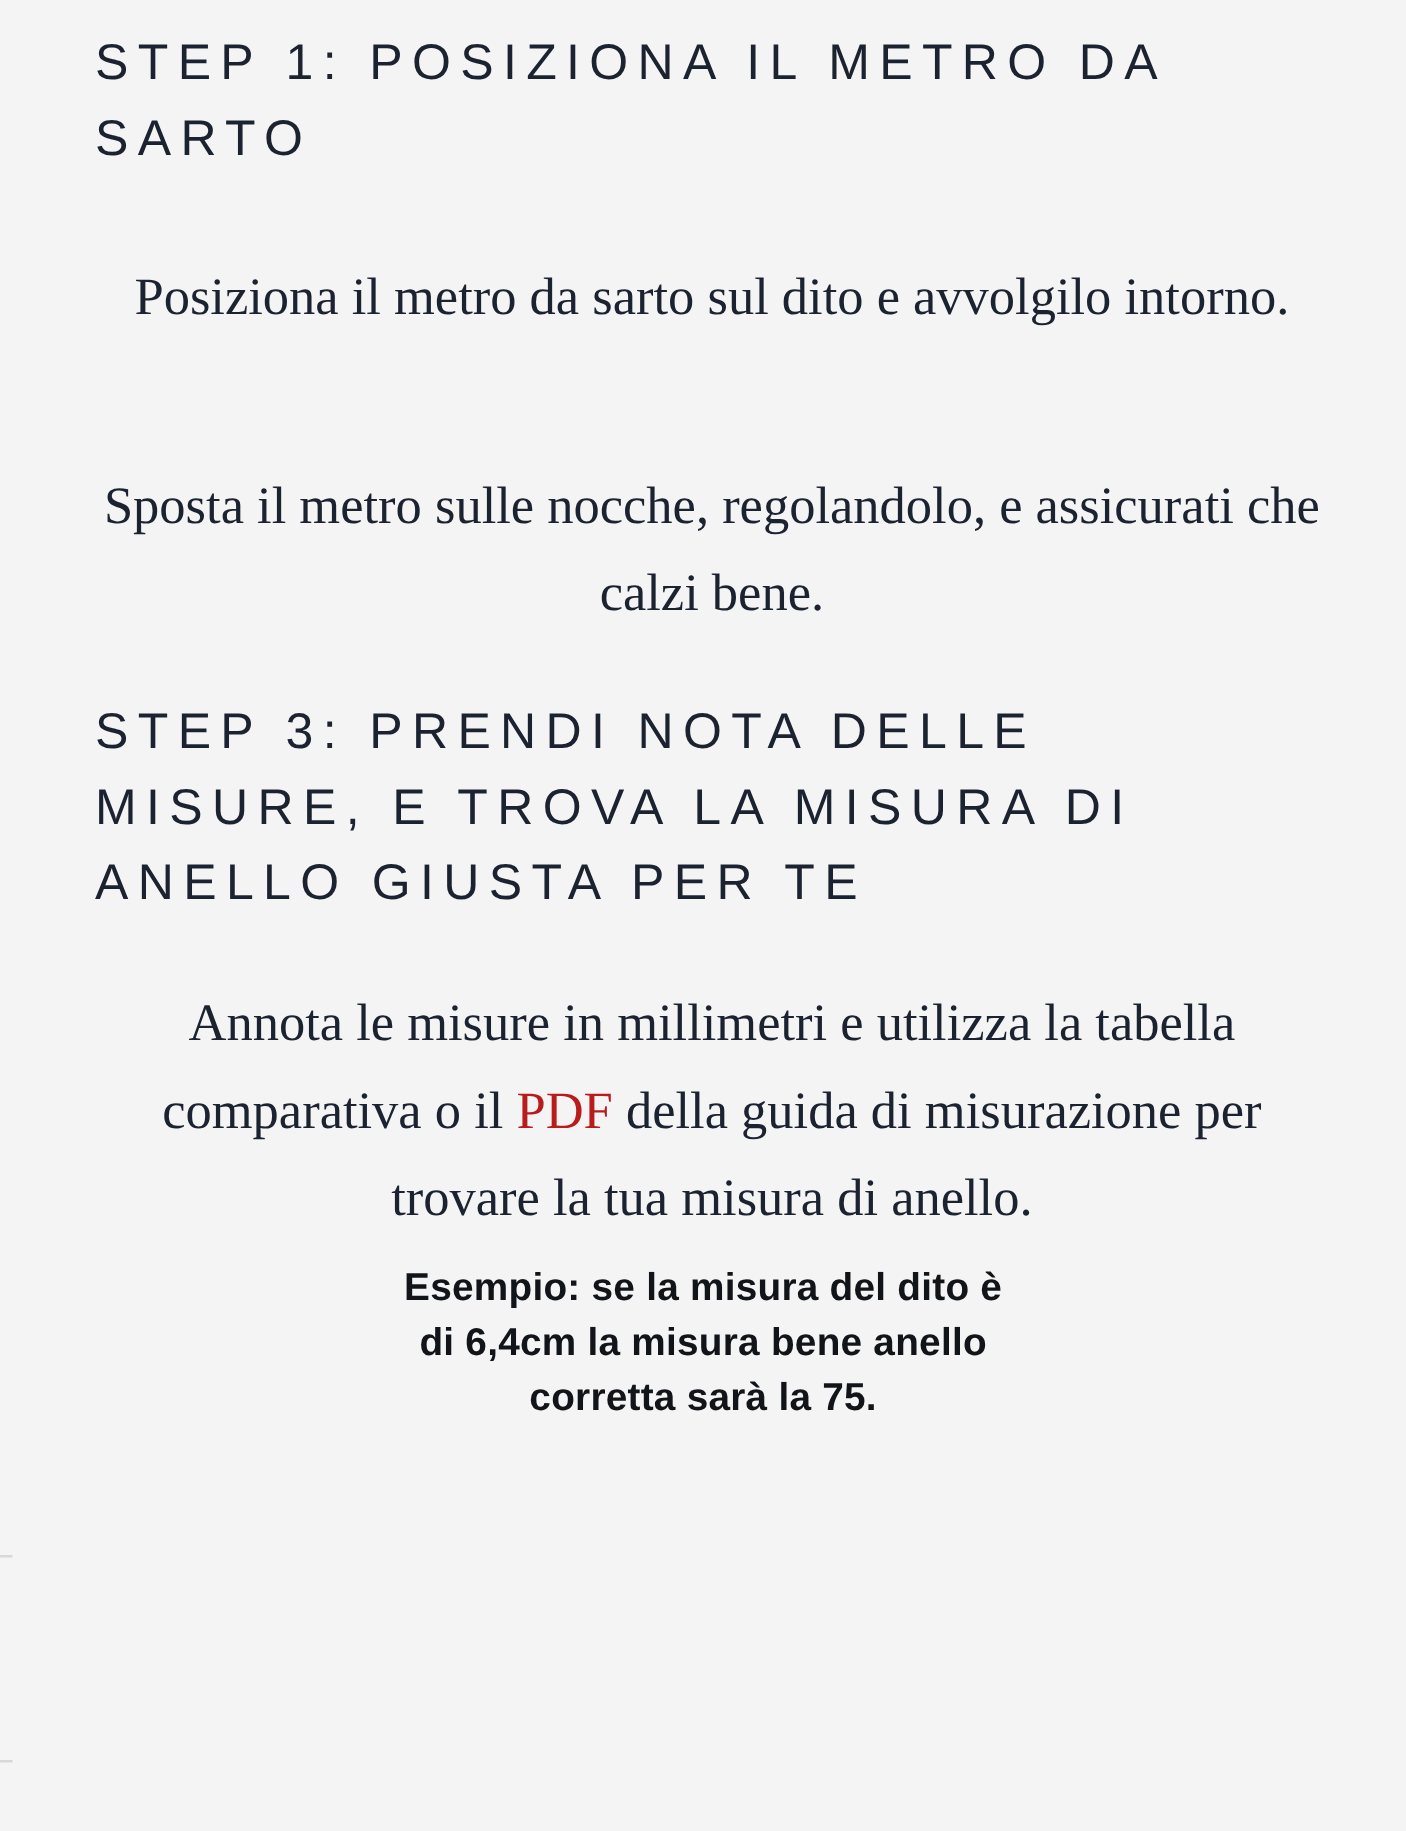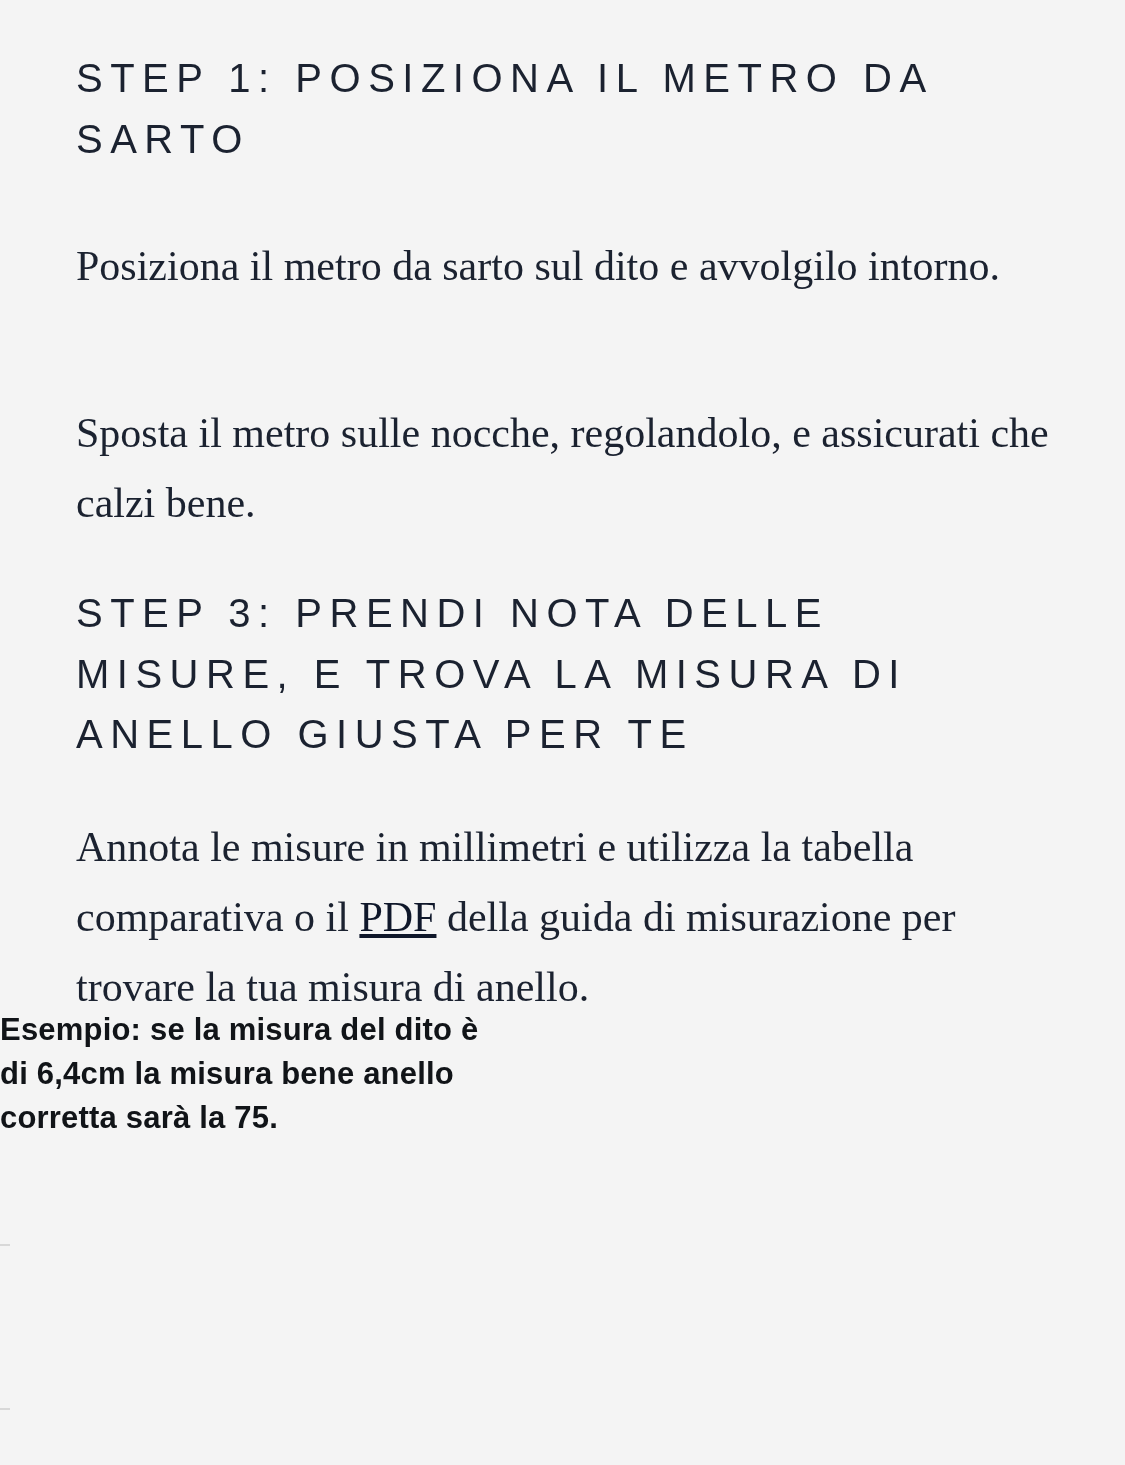--- a/index.html
+++ b/index.html
@@ -13,58 +13,59 @@
     font-family: "Liberation Serif", serif;
     color: #1d2430;
     overflow: hidden;
     position: relative;
   }
   .page {
     position: relative;
     width: 1125px;
     height: 1226px;
     box-sizing: border-box;
-    padding: 48px 62px 0 76px;
+    padding: 20px 62px 0 76px;
   }
   .step-heading {
     font-family: "Liberation Sans", sans-serif;
     font-weight: 400;
     font-size: 40px;
     line-height: 1.52;
     letter-spacing: 7.5px;
     color: #1b2230;
     margin: 0;
     text-transform: uppercase;
     max-width: 975px;
   }
   .body-text {
     font-family: "Liberation Serif", serif;
     font-size: 42px;
     line-height: 1.66;
     color: #1b2230;
     margin: 0;
     max-width: 1005px;
+    text-align: center;
   }
   .gap-a { height: 62px; }
   .gap-b { height: 46px; }
   .gap-c { height: 52px; }
   .gap-d { height: 44px; }
   .gap-e { height: 48px; }
 
   .pdf-link {
-    text-decoration: underline;
-    color: #0f172a;
+    color: #b91c1c;
     cursor: pointer;
   }
 
   .example-block {
     position: absolute;
     left: 0;
     right: 0;
     bottom: 86px;
+    text-align: center;
     font-family: "Liberation Sans", sans-serif;
     font-weight: bold;
     font-size: 31px;
     line-height: 1.42;
     color: #111418;
     letter-spacing: 0.2px;
   }
   .example-block div { display: block; }
 
   .edge-tick {

